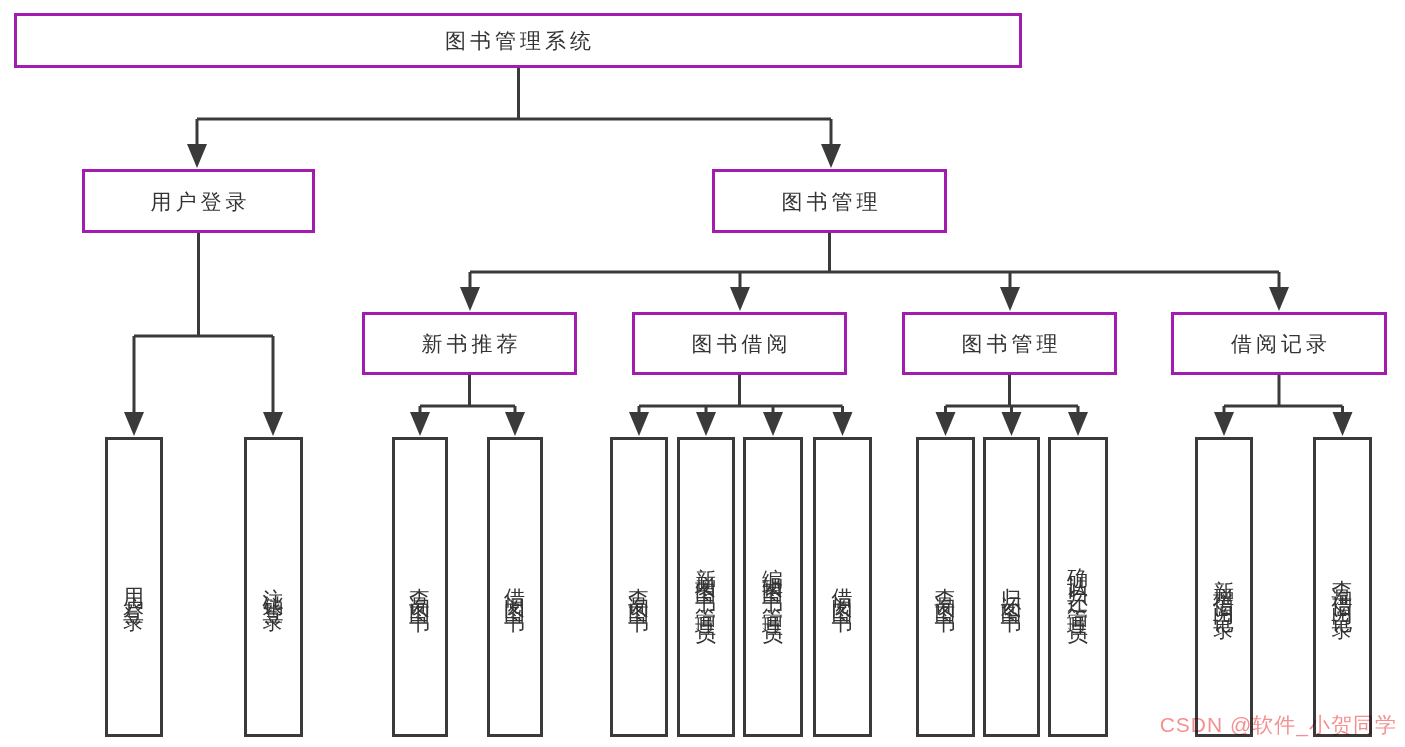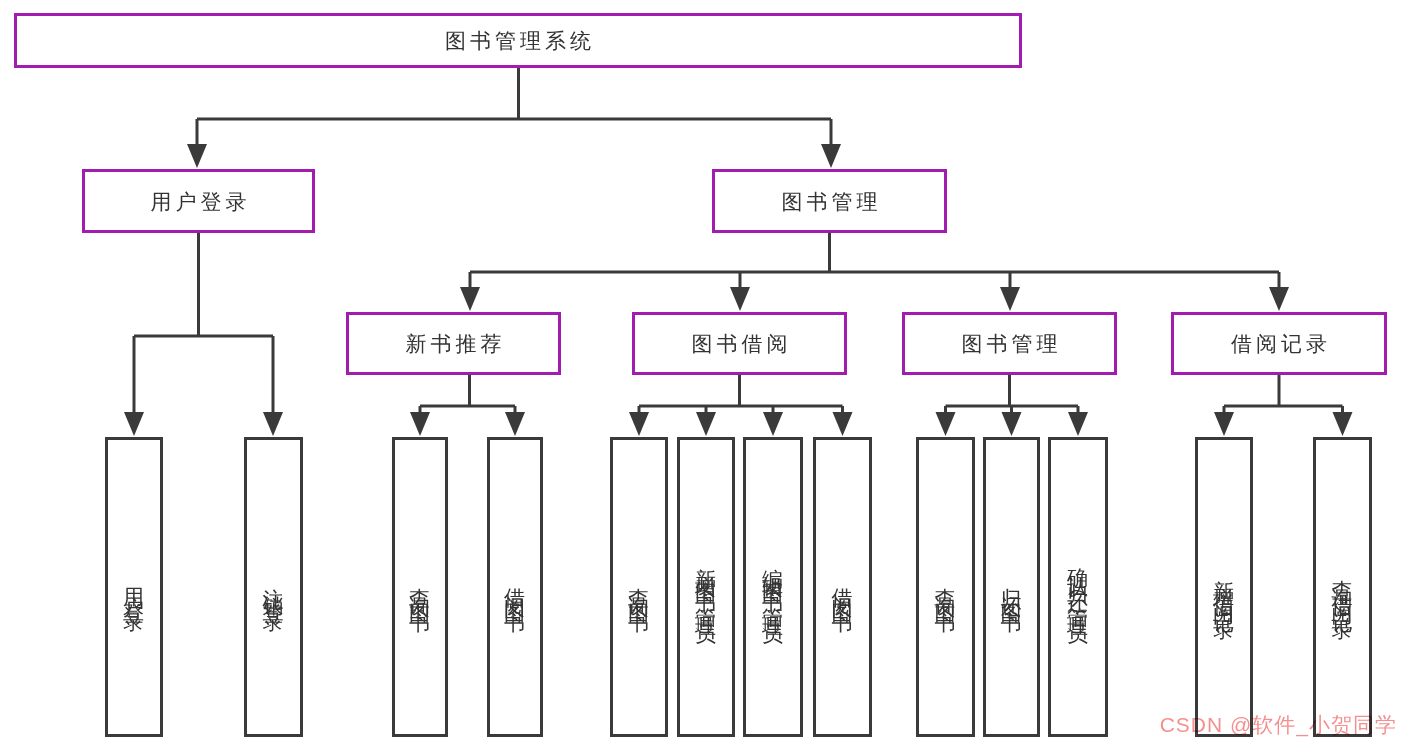--- a/index.html
+++ b/index.html
@@ -114,21 +114,21 @@
       <line x1="1342.5" y1="406" x2="1342.5" y2="418"></line>
       <polygon stroke="none" points="1332.5,412 1352.5,412 1342.5,436"></polygon>
     </g>
   </svg>
 
   <div class="hnode" style="left:14px;top:13px;width:1008px;height:55px">图书管理系统</div>
 
   <div class="hnode" style="left:82px;top:169px;width:233px;height:64px">用户登录</div>
   <div class="hnode" style="left:712px;top:169px;width:235px;height:64px">图书管理</div>
 
-  <div class="hnode" style="left:346px;top:312px;width:215px;height:63px">新书推荐</div>
+  <div class="hnode" style="left:362px;top:312px;width:215px;height:63px">新书推荐</div>
   <div class="hnode" style="left:632px;top:312px;width:215px;height:63px">图书借阅</div>
   <div class="hnode" style="left:902px;top:312px;width:215px;height:63px">图书管理</div>
   <div class="hnode" style="left:1171px;top:312px;width:216px;height:63px">借阅记录</div>
 
   <div class="vnode" style="left:105px;top:437px;width:58px;height:300px">用户登录</div>
   <div class="vnode" style="left:244px;top:437px;width:59px;height:300px">注销登录</div>
 
   <div class="vnode" style="left:392px;top:437px;width:56px;height:300px">查询图书</div>
   <div class="vnode" style="left:487px;top:437px;width:56px;height:300px">借阅图书</div>
 

